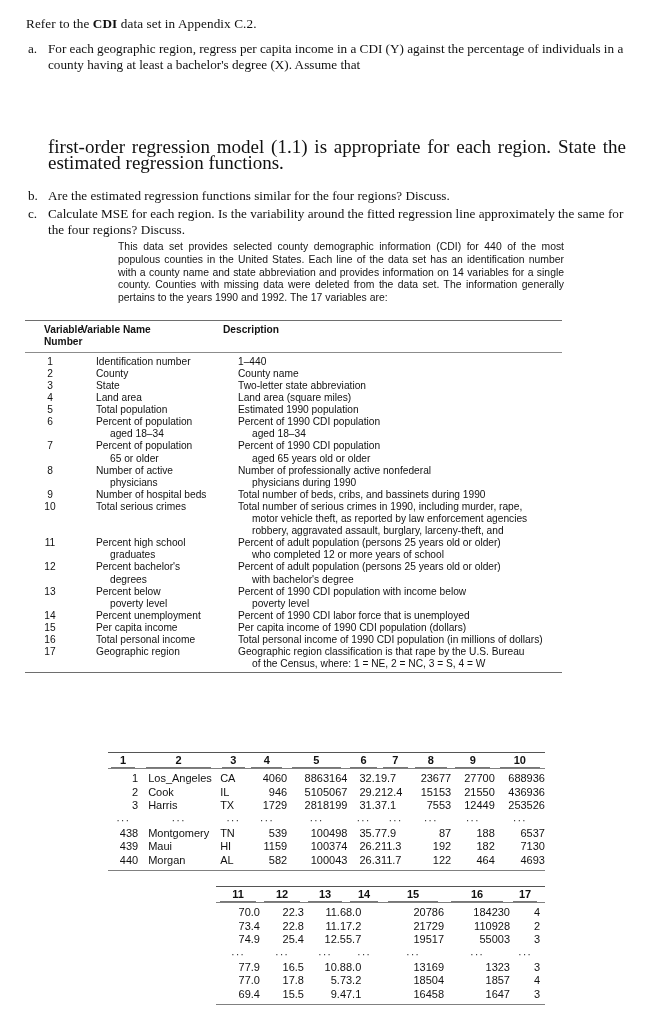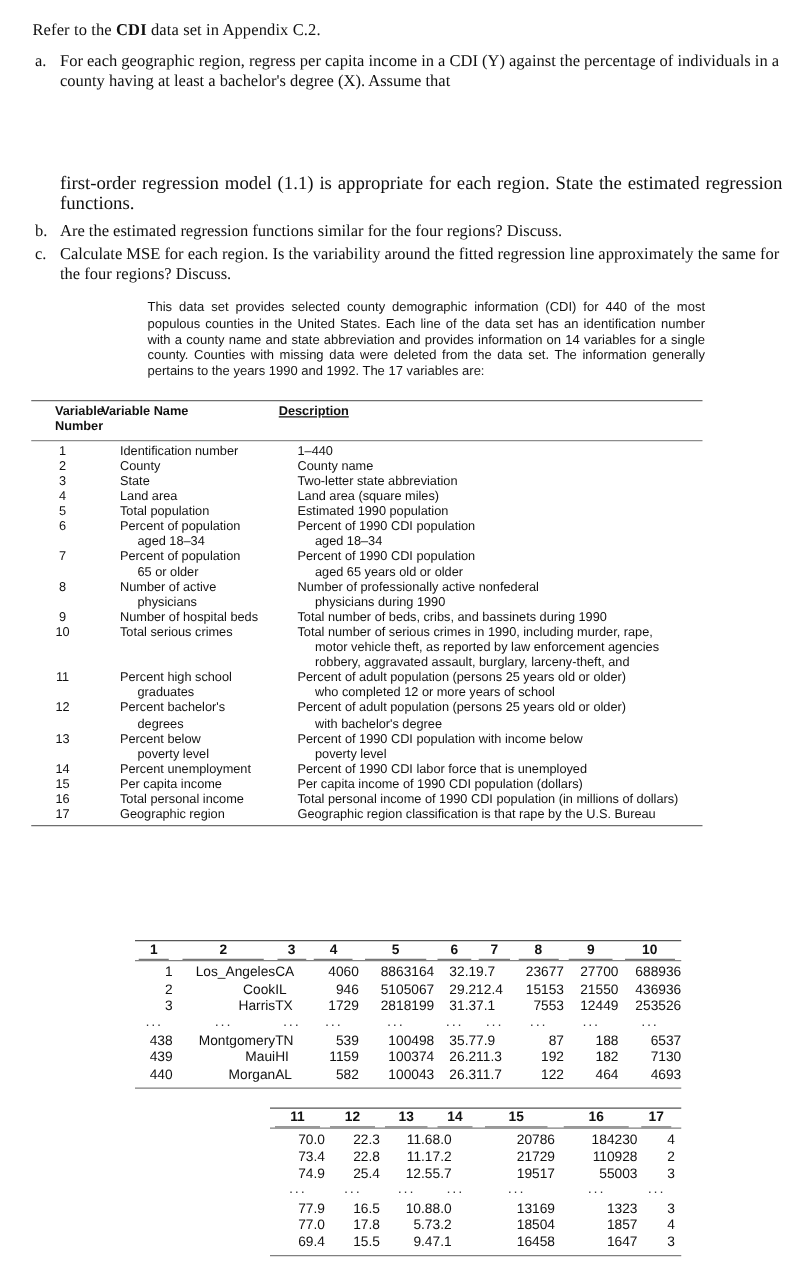--- a/index.html
+++ b/index.html
@@ -45,24 +45,24 @@
     left: 2px;
     top: 0;
     width: 16px;
     text-align: left;
   }
   .just { text-align: justify; text-justify: inter-word; }
 
   
   .a-gap { height: 63px; }
   .a-cont {
-    font-size: 15px;
+    font-size: 19px;
     line-height: 16.4px;
     padding-left: 22px;
-    margin-bottom: 5px;
+    margin-bottom: 16px;
   }
 
   
   .desc {
     position: absolute;
     left: 118px;
     top: 241px;
     width: 446px;
     font-family: "Liberation Sans", "DejaVu Sans", sans-serif;
     font-size: 10.4px;
@@ -89,21 +89,21 @@
   }
   .vt-head {
     display: flex;
     font-size: 10.2px;
     font-weight: 700;
     line-height: 12.4px;
     padding: 3px 0 3px 0;
   }
   .vt-head .c-num { width: 56px; }
   .vt-head .c-name { width: 142px; }
-  .vt-head .c-desc { flex: 1; text-decoration: underline; }
+  .vt-head .c-desc { flex: 1; }
   .vt-head .c-num span { display: block; margin-left: 19px; }
 
   .vt-body { padding-top: 3px; padding-bottom: 2px; }
   .vt-row {
     display: flex;
     font-size: 10.2px;
     line-height: 12.1px;
   }
   .vt-row .c-num {
     width: 56px;
@@ -142,21 +142,21 @@
   .dt-row.dots {
     font-size: 11px;
     letter-spacing: 1px;
     line-height: 14px;
     color: #333;
   }
   .dt-body { padding-top: 3px; padding-bottom: 2px; }
 
   
   #data-table-1 .col0 { width: 36px; text-align: right; }
-  #data-table-1 .col1 { width: 96px; text-align: right; padding-left: 10px; box-sizing: border-box; }
+  #data-table-1 .col1 { width: 96px; text-align: left; padding-left: 10px; box-sizing: border-box; }
   #data-table-1 .col2 { width: 34px; text-align: left; }
   #data-table-1 .col3 { width: 46px; text-align: right; }
   #data-table-1 .col4 { width: 72px; text-align: right; }
   #data-table-1 .col5 { width: 40px; text-align: right; }
   #data-table-1 .col6 { width: 36px; text-align: left; }
   #data-table-1 .col7 { width: 48px; text-align: right; }
   #data-table-1 .col8 { width: 52px; text-align: right; }
   #data-table-1 .col9 { width: 60px; text-align: right; }
   
   #data-table-1 .dt-head .col1 { text-align: center; padding-left: 0; }
@@ -312,21 +312,21 @@
         <div class="c-desc"><span>Per capita income of 1990 CDI population (dollars)</span></div>
       </div>
       <div class="vt-row">
         <div class="c-num">16</div>
         <div class="c-name"><span>Total personal income</span></div>
         <div class="c-desc"><span>Total personal income of 1990 CDI population (in millions of dollars)</span></div>
       </div>
       <div class="vt-row">
         <div class="c-num">17</div>
         <div class="c-name"><span>Geographic region</span></div>
-        <div class="c-desc"><span>Geographic region classification is that rape by the U.S. Bureau</span></div>
+        <div class="c-desc"><span>Geographic region classification is that rape by the U.S. Bureau</span><span class="ind">of the Census, where: 1 = NE, 2 = NC, 3 = S, 4 = W</span></div>
       </div>
     </div>
   <div class="rule-bot"></div>
 </div>
 
 <div class="datatable" id="data-table-1">
   <div class="dt-rule"></div>
   <div class="dt-head" id="data-table-1-head">
       <div class="col0 hdr-cell">1<span class="hdr-underline"></span></div>
       <div class="col1 hdr-cell">2<span class="hdr-underline"></span></div>

